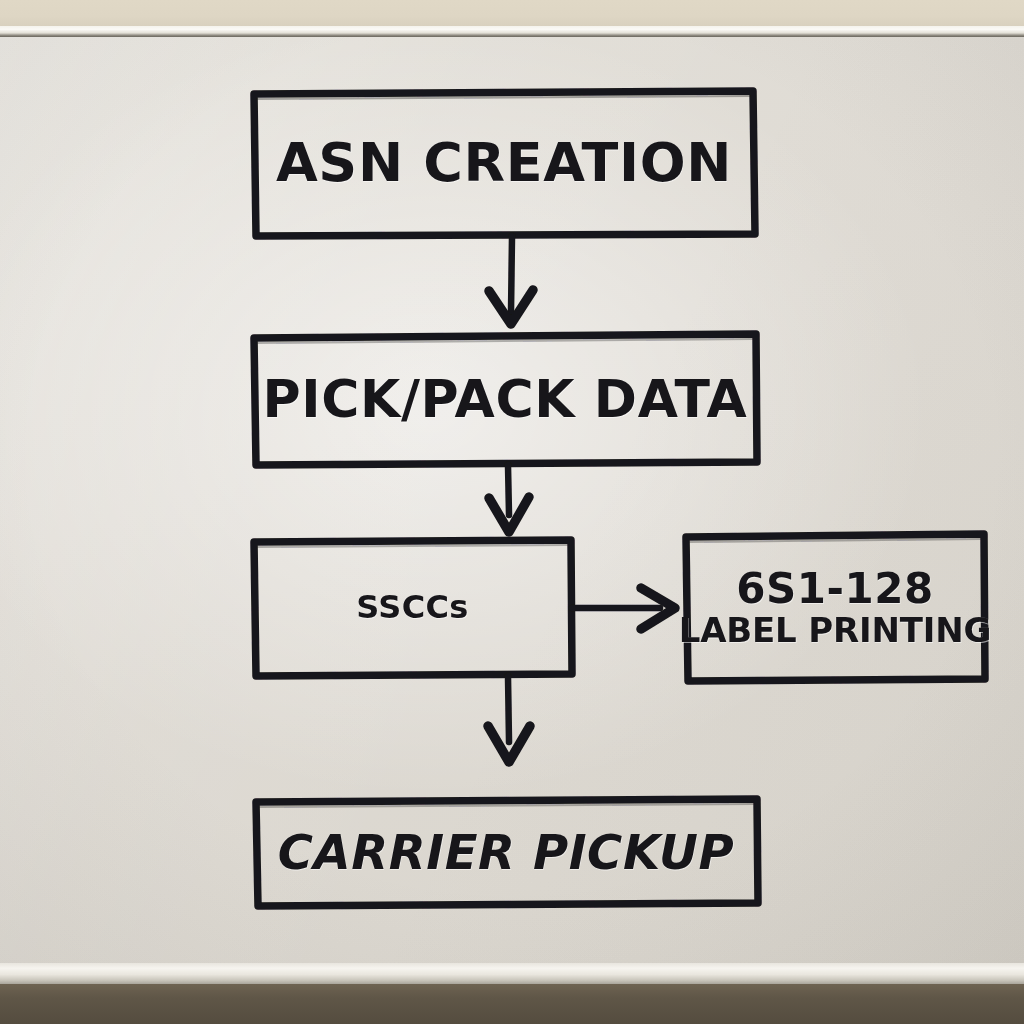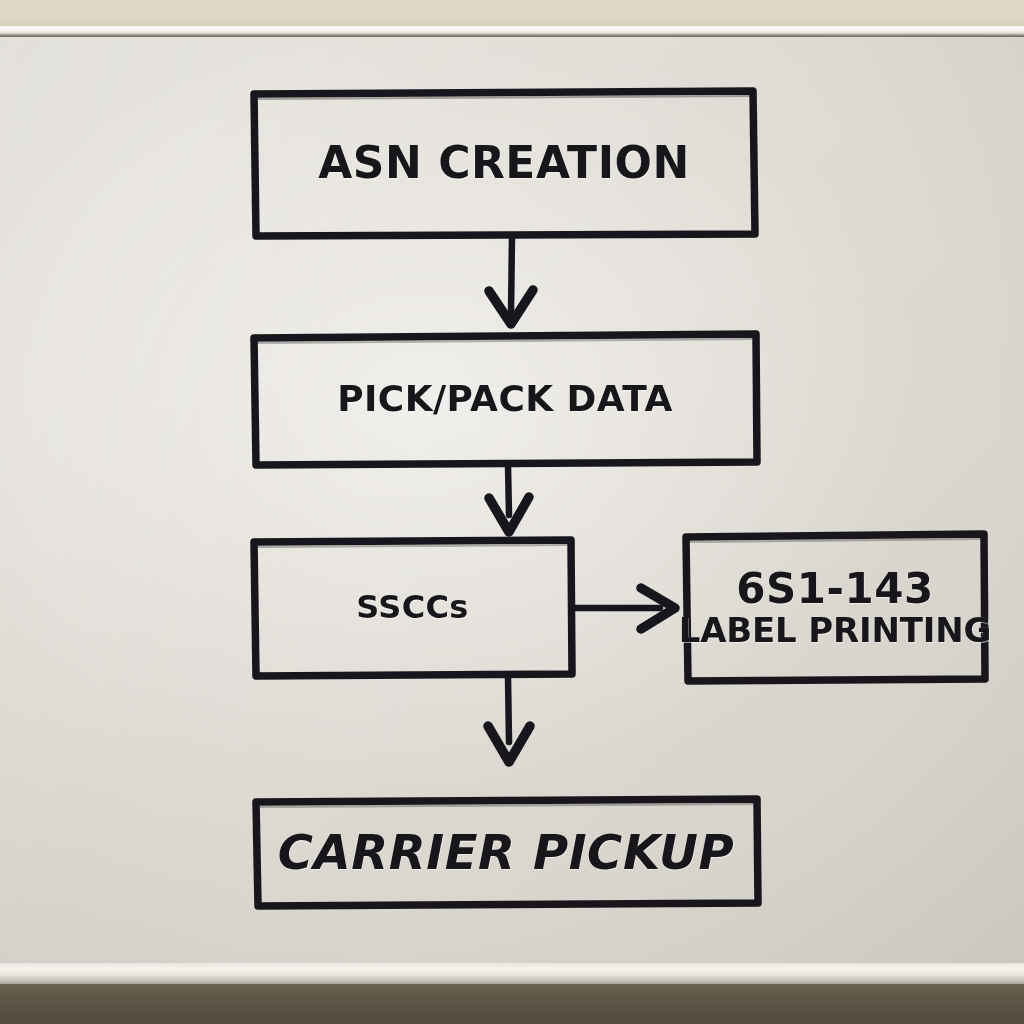--- a/index.html
+++ b/index.html
@@ -99,22 +99,22 @@
     font-weight: 700;
     letter-spacing: 0.012em;
     line-height: 1.05;
     text-shadow:
        0.6px 0.6px 0 rgba(255,255,255,0.55),
       -0.4px -0.4px 0 rgba(255,255,255,0.35);
     pointer-events: none;
     white-space: pre;
   }
 
-  #label-asn        { left: 253px; top: 92px;  width: 502px; height: 143px; font-size: 44px; }
-  #label-pickpack   { left: 253px; top: 335px; width: 504px; height: 128px; font-size: 36px; }
+  #label-asn        { left: 253px; top: 92px;  width: 502px; height: 143px; font-size: 54px; }
+  #label-pickpack   { left: 253px; top: 335px; width: 504px; height: 128px; font-size: 52px; }
   #label-ssccs      { left: 253px; top: 540px; width: 319px; height: 135px; font-size: 32px; }
   #label-carrier    { left: 255px; top: 800px; width: 502px; height: 105px; font-size: 48px; font-style: italic; }
 
   #label-gs1 {
     left: 685px; top: 535px; width: 300px; height: 145px;
     font-size: 42px;
     gap: 2px;
   }
   #label-gs1 .line2 { font-size: 34px; letter-spacing: -0.005em; text-align: center; }
 </style>
@@ -195,19 +195,19 @@
     </svg>
   </div>
 
   <div class="node-text" id="label-asn">ASN CREATION</div>
 
   <div class="node-text" id="label-pickpack">PICK/PACK DATA</div>
 
   <div class="node-text" id="label-ssccs">SSCCs</div>
 
   <div class="node-text" id="label-gs1">
-    <span class="line1">6S1-143</span>
+    <span class="line1">6S1-128</span>
     <span class="line2">LABEL PRINTING</span>
   </div>
 
   <div class="node-text" id="label-carrier">CARRIER PICKUP</div>
 
 </div>
 
 </body></html>

